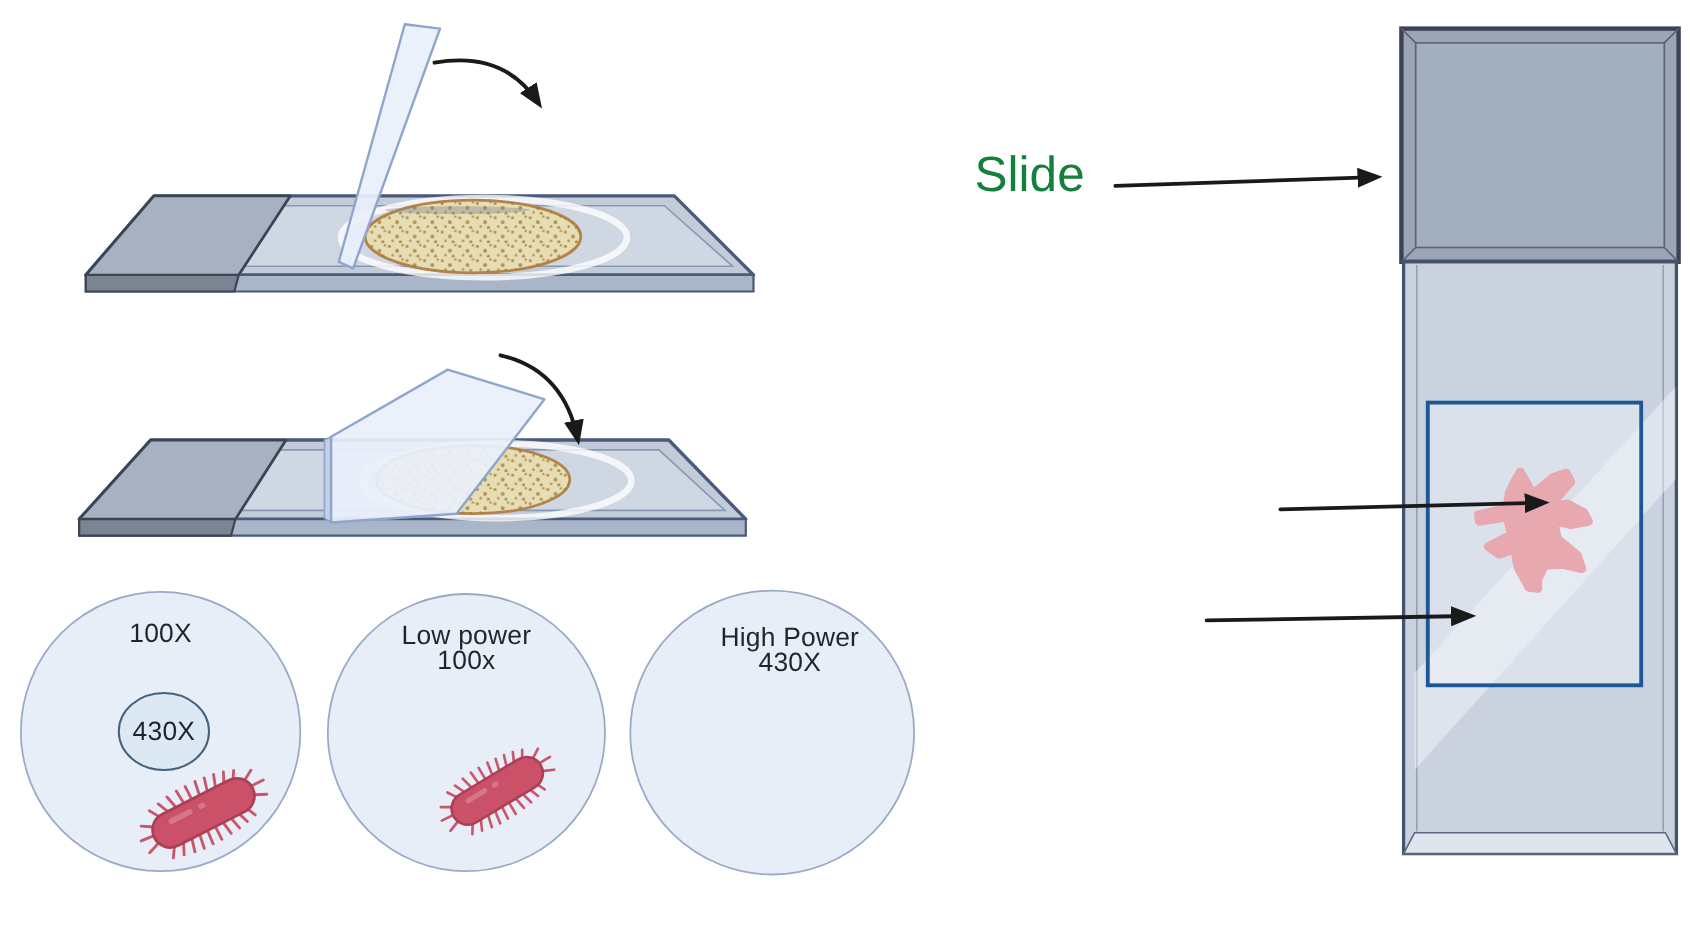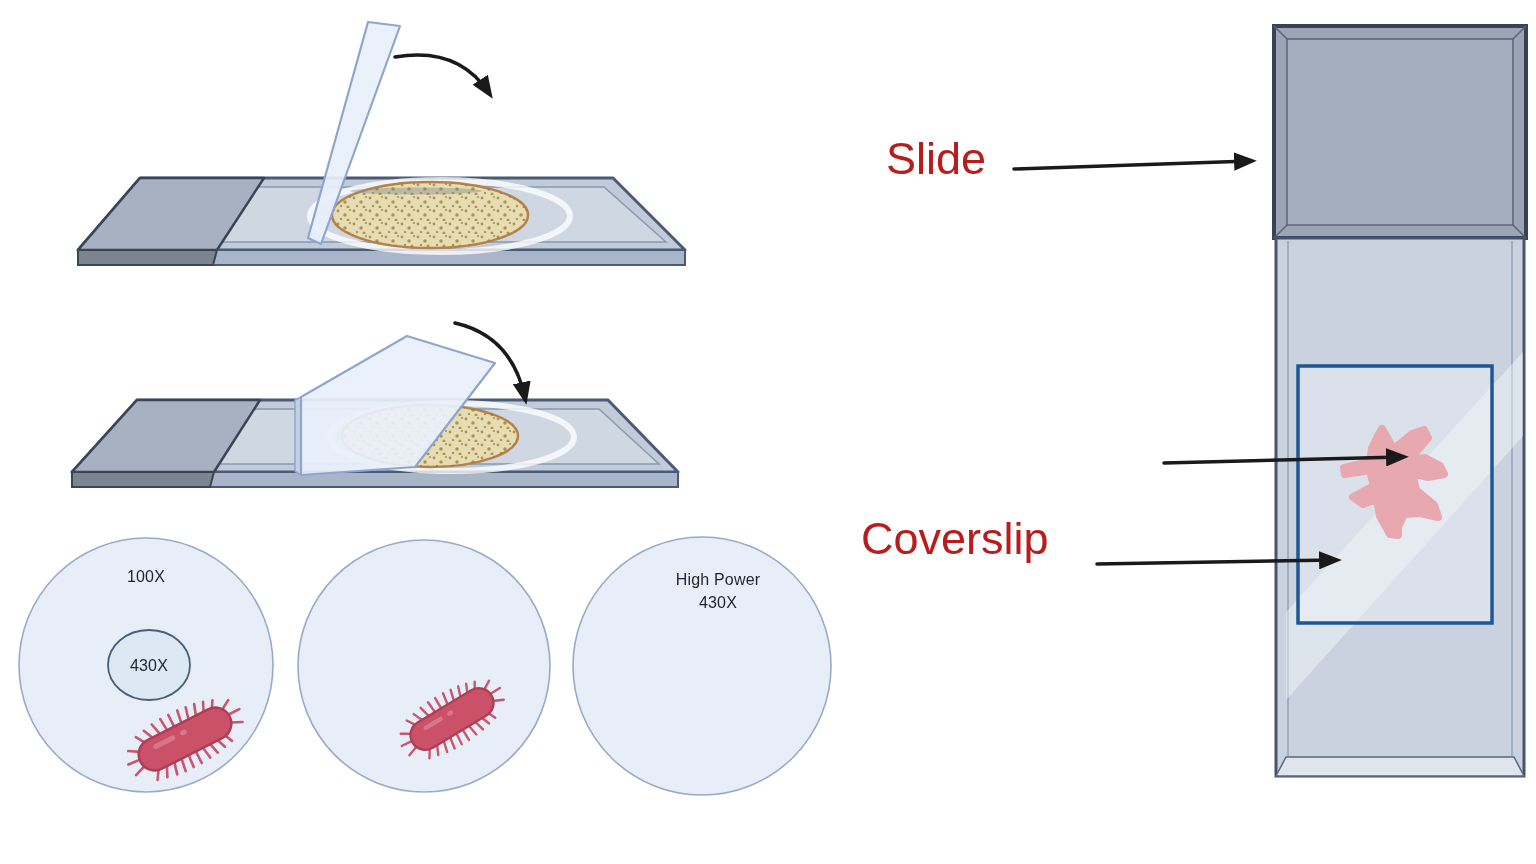--- a/index.html
+++ b/index.html
@@ -11,22 +11,22 @@
     --bact-body:#cb5168; --bact-outline:#ad3f55; --bact-flagella:#c9566d;
     --coverslip-border:#1d5795; --sample-pink:#e7a9af;
     --arrow-color:#1a1a1a; --text-color:#111111; --bg:#ffffff;
   }
   *{margin:0;padding:0;box-sizing:border-box;}
   html,body{width:1536px;height:864px;overflow:hidden;background:var(--bg);
     font-family:"Liberation Sans","DejaVu Sans",sans-serif;color:var(--text-color);}
   .stage{position:relative;width:1536px;height:864px;background:var(--bg);}
   svg.diagram{position:absolute;left:0;top:0;}
   .lbl{position:absolute;white-space:nowrap;color:var(--text-color);}
-  .field-lbl{font-size:16px;line-height:23px;text-align:center;letter-spacing:.2px;color:#1f2430;}
-  .big-lbl{font-size:45px;line-height:53px;font-weight:400;color:#b91c1c;}
+  .field-lbl{font-size:24px;line-height:23px;text-align:center;letter-spacing:.2px;color:#1f2430;}
+  .big-lbl{font-size:45px;line-height:53px;font-weight:400;color:#15803d;}
   
   .glass{fill:var(--glass-fill);stroke:var(--slide-border);stroke-width:3;stroke-linejoin:round;}
   .floor{fill:var(--glass-floor);stroke:#8899b4;stroke-width:1.5;}
   .frost{fill:var(--frosted-fill);stroke:#3a4455;stroke-width:2.5;stroke-linejoin:round;}
   .face{fill:#a9b5c9;stroke:var(--slide-border);stroke-width:2;}
   .frostface{fill:var(--frosted-face);stroke:#3a4455;stroke-width:2;}
   .ring{fill:none;stroke:rgba(255,255,255,.78);stroke-width:6;}
   .smear{fill:var(--specimen-fill);stroke:var(--specimen-rim);stroke-width:2.5;}
   .blade{fill:var(--blade-fill);fill-opacity:.93;stroke:var(--blade-border);stroke-width:2.2;stroke-linejoin:round;}
   .bladeedge{fill:#c3d0e4;stroke:var(--blade-border);stroke-width:1.5;}
@@ -129,20 +129,23 @@
       <line class="marrow" x1="1097" y1="564" x2="1335" y2="560" marker-end="url(#ah)"></line>
     </g>
   </svg>
 
   <div class="lbl field-lbl" style="left:66px;top:565px;width:160px;">
     <div>100X</div>
   </div>
   <div class="lbl field-lbl" style="left:69px;top:654px;width:160px;">
     <div>430X</div>
   </div>
+  <div class="lbl field-lbl" style="left:344px;top:566px;width:160px;">
+    <div>Low power</div>
+    <div>100x</div>
+  </div>
   <div class="lbl field-lbl" style="left:638px;top:568px;width:160px;">
     <div>High Power</div>
     <div>430X</div>
   </div>
 
   <div class="lbl big-lbl" style="left:886px;top:132px;">Slide</div>
-  <div class="lbl big-lbl" style="left:861px;top:512px;">Coverslip</div>
 </div>
 
 </body></html>

